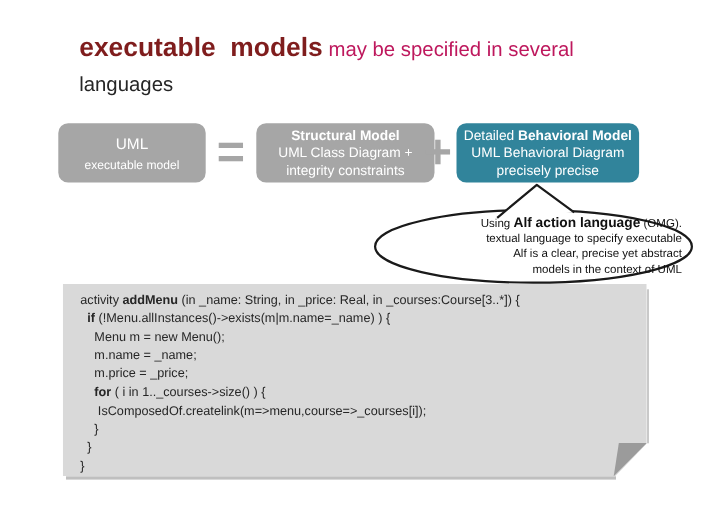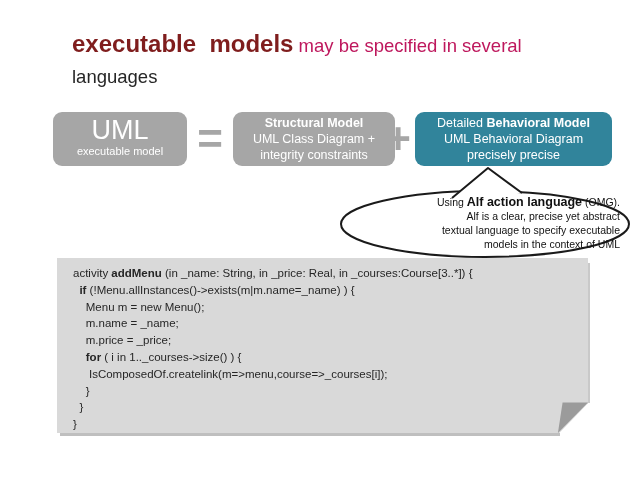--- a/index.html
+++ b/index.html
@@ -26,24 +26,24 @@
   
   .box{
     position:absolute;top:112px;height:54px;
     border-radius:9px;color:#ffffff;text-align:center;
     display:flex;flex-direction:column;justify-content:center;
     box-sizing:border-box;
   }
   .box-gray{background:#A6A6A6;}
   .box-teal{background:#31849B;}
   .uml-box{left:53px;width:134px;}
-  .uml-box .big-line{font-size:27px;line-height:24px;}
+  .uml-box .big-line{font-size:14px;line-height:24px;}
   .uml-box .sub-line{font-size:11px;line-height:18px;}
   .structural-box{left:233px;width:162px;}
-  .behavioral-box{left:415px;width:197px;}
+  .behavioral-box{left:415px;width:166px;}
   .box .line{font-size:12.5px;line-height:16px;white-space:pre;}
   .op{
     position:absolute;top:112px;height:54px;
     display:flex;align-items:center;justify-content:center;
     color:#A6A6A6;font-weight:bold;font-size:44px;
   }
   .op-equals{left:187px;width:46px;}
   .op-plus{left:381px;width:34px;}
 
   
@@ -104,22 +104,22 @@
       <div class="line"><span>UML Behavioral Diagram</span></div>
       <div class="line"><span>precisely precise</span></div>
     </div>
 
   <svg class="callout-svg" width="306" height="104" viewBox="0 0 306 104">
     <ellipse cx="152" cy="64" rx="144" ry="33" fill="#ffffff" stroke="#1a1a1a" stroke-width="2"></ellipse>
     <path d="M119,38 L155,8 L189,33" fill="#ffffff" stroke="#1a1a1a" stroke-width="2" stroke-linejoin="round"></path>
   </svg>
   <div class="callout-text">
       <div class="callout-line"><span>Using </span><span class="callout-big">Alf action language</span><span> (OMG).</span></div>
+      <div class="callout-line"><span>textual language to specify executable</span></div>
       <div class="callout-line"><span>Alf is a clear, precise yet abstract</span></div>
-      <div class="callout-line"><span>textual language to specify executable</span></div>
       <div class="callout-line"><span>models in the context of UML</span></div>
     </div>
 
   <div class="code-shadow-bottom"></div>
   <div class="code-shadow-right"></div>
   <div class="code-panel"></div>
   <div class="fold-corner"></div>
   <div class="code-text">
       <div class="code-line"><span>activity </span><span style="font-weight: bold;">addMenu</span><span> (in _name: String, in _price: Real, in _courses:Course[3..*]) {</span></div>
       <div class="code-line"><span>  </span><span style="font-weight: bold;">if</span><span> (!Menu.allInstances()-&gt;exists(m|m.name=_name) ) {</span></div>

